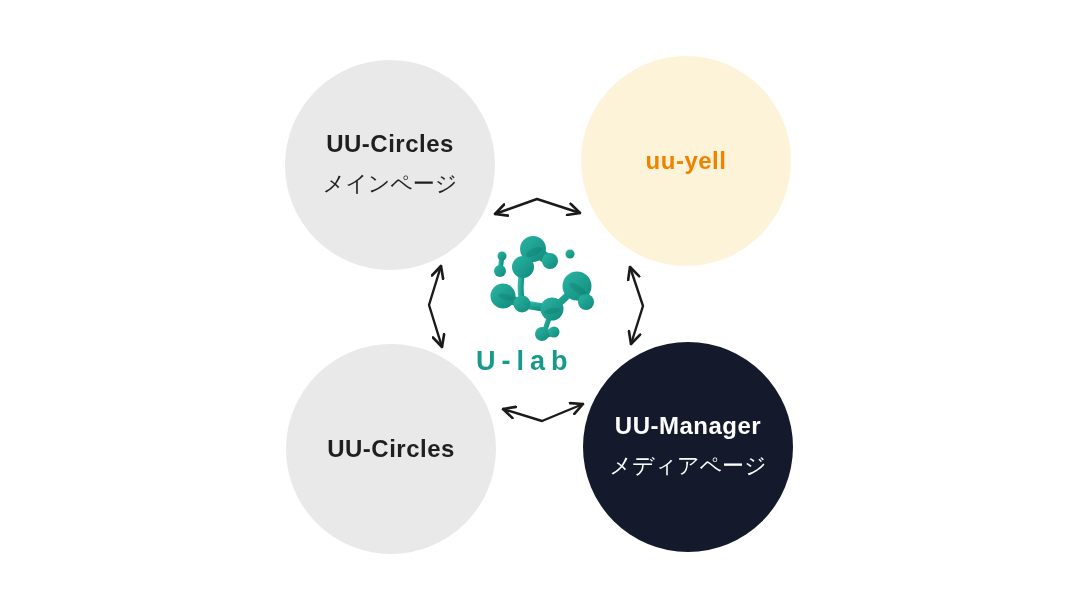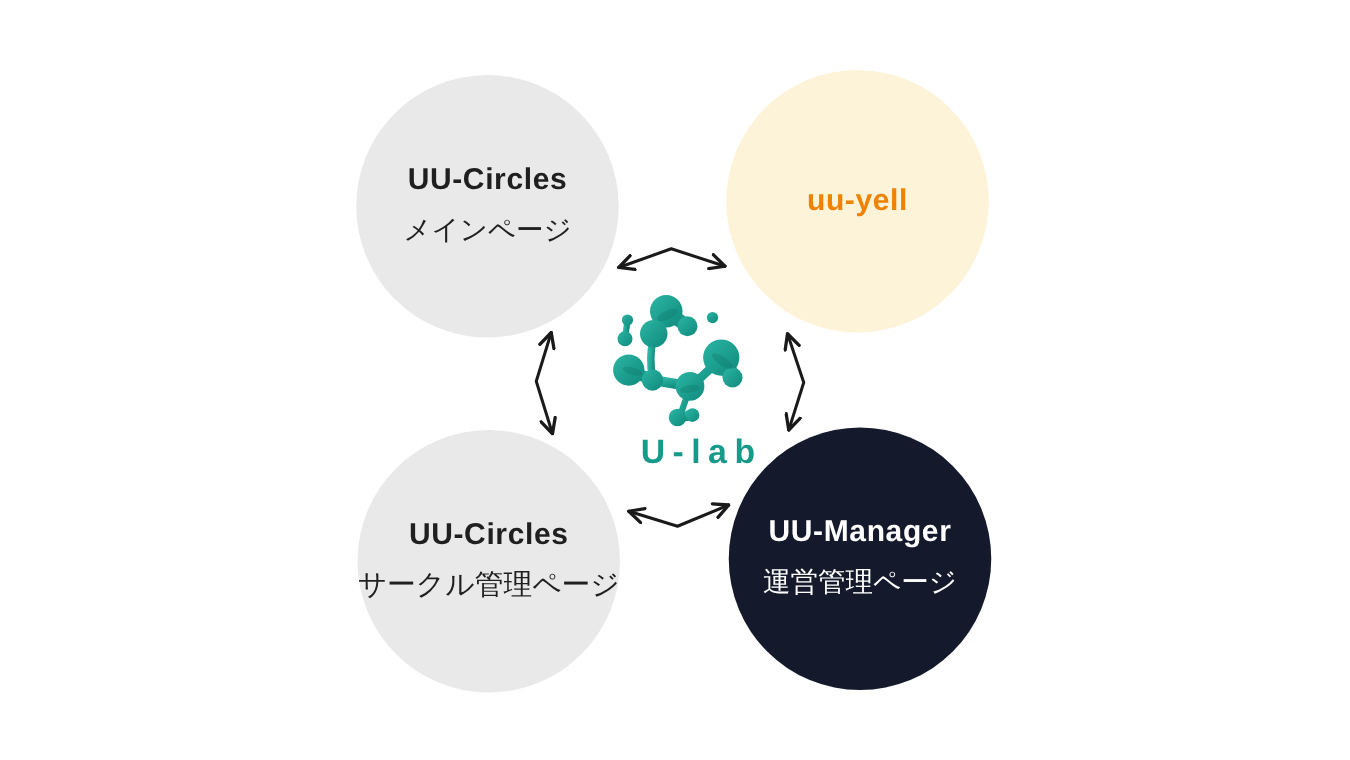--- a/index.html
+++ b/index.html
@@ -54,21 +54,21 @@
     height: 162px;
     display: flex;
     flex-direction: column;
     align-items: center;
   }
   .logo-text {
     position: absolute;
     left: 0;
     top: 120px;
     width: 140px;
-    text-align: right;
+    text-align: left;
     font-size: 27px;
     font-weight: 700;
     letter-spacing: 6px;
     text-indent: 6px;
     white-space: nowrap;
   }
 </style>
 </head>
 <body>
 
@@ -78,26 +78,25 @@
     <div class="title" style="color: rgb(31, 31, 31);">UU-Circles</div>
     <div class="subtitle" style="color: rgb(31, 31, 31);">メインページ</div>
   </div>
 
   <div class="node" id="node-tr" style="background-color: rgb(253, 243, 216);">
     <div class="title" style="color: rgb(239, 130, 0);">uu-yell</div>
   </div>
 
   <div class="node" id="node-bl" style="background-color: rgb(233, 233, 233);">
     <div class="title" style="color: rgb(31, 31, 31);">UU-Circles</div>
-    <div class="subtitle" style="color: rgb(31, 31, 31);">サークル管理ページ</div>
   </div>
 
   <div class="node" id="node-br" style="background-color: rgb(20, 26, 43); text-align: center;">
     <div class="title" style="color: rgb(255, 255, 255);">UU-Manager</div>
-    <div class="subtitle" style="color: rgb(255, 255, 255);">運営管理ページ</div>
+    <div class="subtitle" style="color: rgb(255, 255, 255);">メディアページ</div>
   </div>
 
   <svg class="arrows-layer" viewBox="0 0 1080 608" xmlns="http://www.w3.org/2000/svg">
     <defs>
       <marker id="arrowhead" markerWidth="6" markerHeight="6" viewBox="0 0 5.5 5.5" refX="5" refY="2.75" orient="auto-start-reverse" markerUnits="strokeWidth">
         <path d="M0.5,0.5 L5,2.75 L0.5,5" fill="none" stroke="#1a1a1a" stroke-width="1" stroke-linecap="round" stroke-linejoin="round"></path>
       </marker>
     </defs>
     <polyline points="495,214 537,199 580,213" fill="none" stroke="#1a1a1a" stroke-width="2.4" stroke-linejoin="round" stroke-linecap="round" marker-start="url(#arrowhead)" marker-end="url(#arrowhead)"></polyline>
     <polyline points="503,409 542,421 583,404" fill="none" stroke="#1a1a1a" stroke-width="2.4" stroke-linejoin="round" stroke-linecap="round" marker-start="url(#arrowhead)" marker-end="url(#arrowhead)"></polyline>

